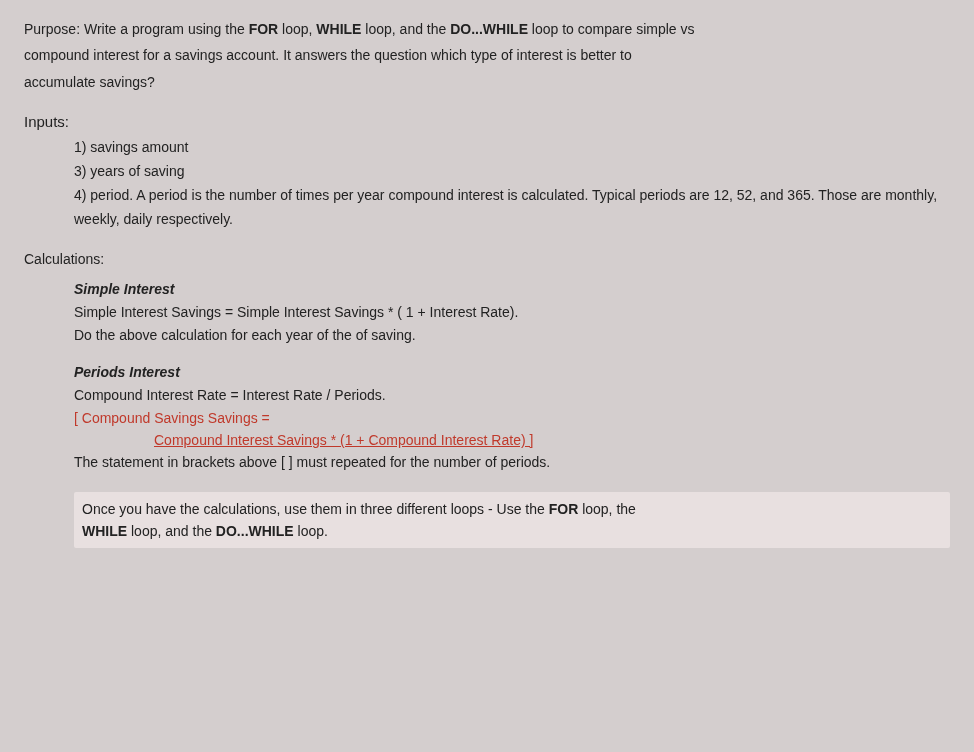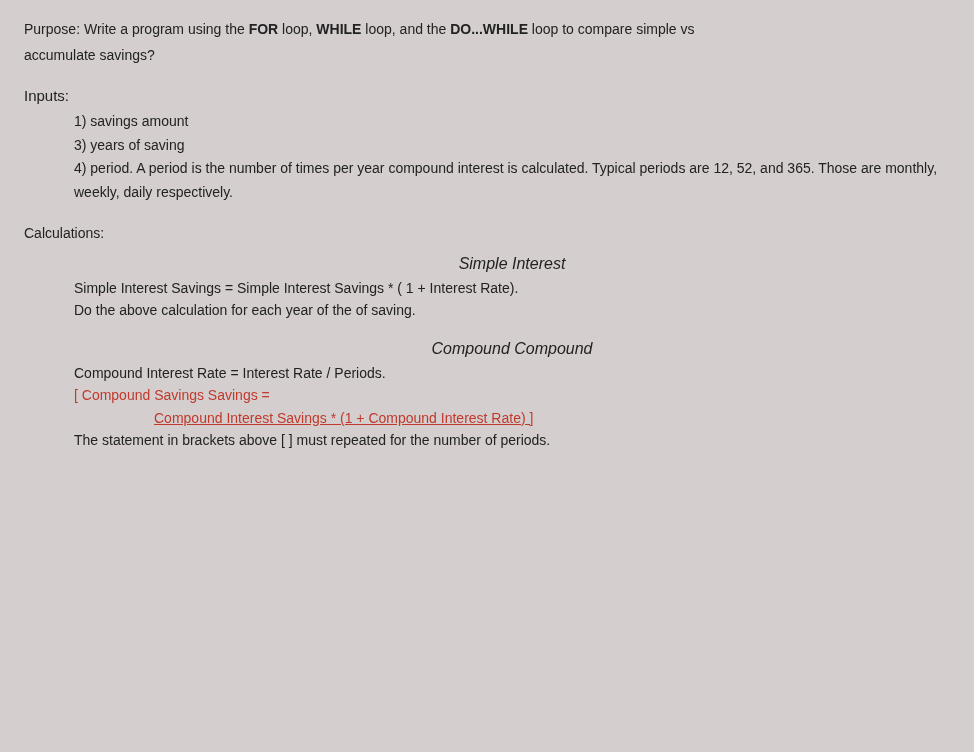--- a/index.html
+++ b/index.html
@@ -54,24 +54,23 @@
       font-size: 14px;
     }
 
     .calc-block {
       padding-left: 50px;
       margin-bottom: 18px;
     }
 
     .calc-block .calc-title {
       font-style: italic;
-      font-weight: normal;
+      font-weight: bold;
       margin-bottom: 4px;
-      font-size: 16px;
-      text-align: center;
+      font-size: 14px;
     }
 
     .calc-block .calc-line {
       line-height: 1.6;
     }
 
     .compound-highlight {
       color: #c0392b;
     }
 
@@ -98,20 +97,21 @@
       font-weight: bold;
     }
   </style>
 </head>
 <body>
 
 <div class="purpose-section">
   <p>
     <span>Purpose:  Write a program using the </span><strong>FOR</strong><span> loop, </span><strong>WHILE</strong><span> loop, and the </span><strong>DO...WHILE</strong><span> loop to compare simple vs</span>
   </p>
+  <p>compound interest for a savings account.  It answers the question which type of interest is better to</p>
   <p>accumulate savings?</p>
 </div>
 
 <div class="inputs-section">
   <div class="section-label">Inputs:</div>
   <ul class="input-list">
     <li>1) savings amount</li>
     <li>3) years of saving</li>
     <li>4) period.  A period is the number of times per year compound interest is calculated.  Typical periods are 12, 52, and 365.  Those are monthly, weekly, daily respectively.</li>
   </ul>
@@ -120,21 +120,27 @@
 <div class="calculations-section">
   <div class="section-label">Calculations:</div>
 
   <div class="calc-block">
     <div class="calc-title">Simple Interest</div>
     <div class="calc-line">Simple Interest Savings = Simple Interest Savings * ( 1 + Interest Rate).</div>
     <div class="calc-line">Do the above calculation for each year of the of saving.</div>
   </div>
 
   <div class="calc-block">
-    <div class="calc-title">Compound Compound</div>
+    <div class="calc-title">Periods Interest</div>
     <div class="calc-line">Compound Interest Rate = Interest Rate / Periods.</div>
     <div class="calc-line compound-highlight">[ Compound Savings Savings =</div>
     <div class="compound-block-formula">Compound Interest Savings * (1 + Compound Interest Rate) ]</div>
     <div class="calc-line">The statement in brackets above [ ] must repeated for the number of periods.</div>
   </div>
 
+  <div class="once-block">
+    <p>
+      <span>Once you have the calculations, use them in three different loops - Use the </span><strong>FOR</strong><span> loop, the</span><br>
+      <strong>WHILE</strong><span> loop, and the </span><strong>DO...WHILE</strong><span> loop.</span>
+    </p>
+  </div>
 
 </div>
 
 </body></html>

